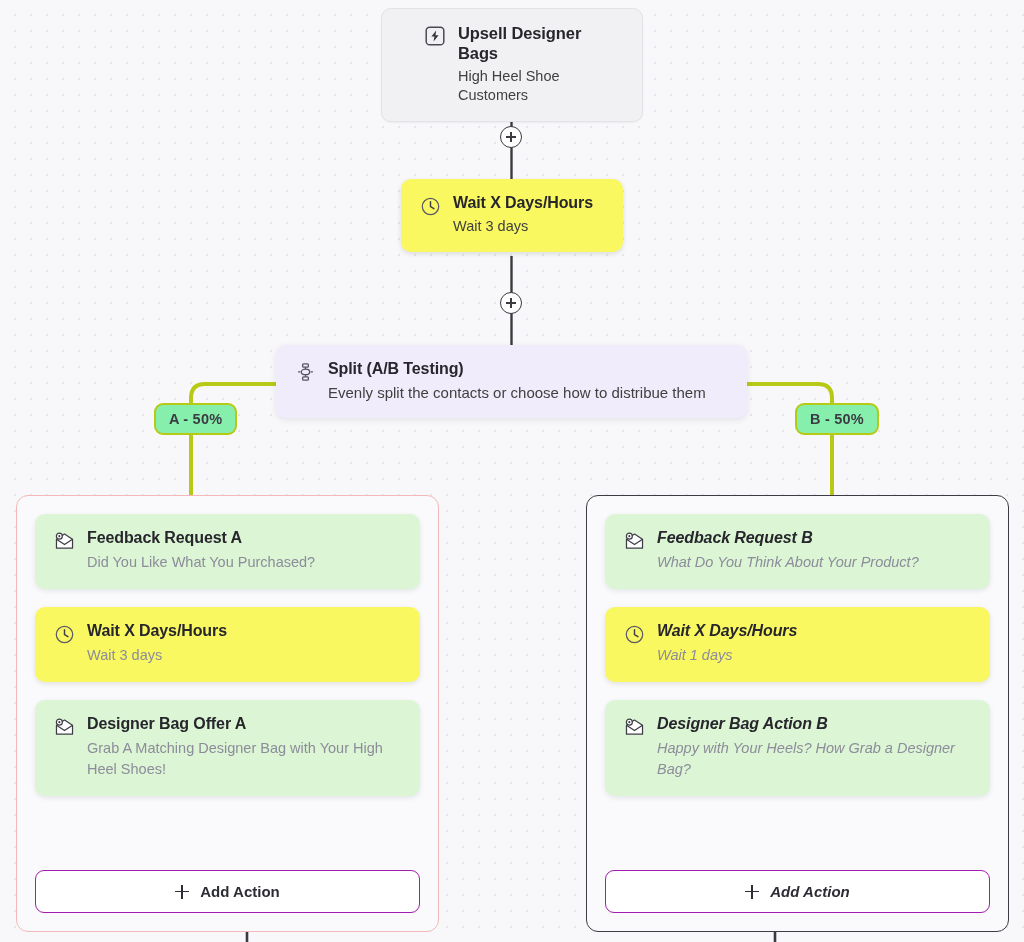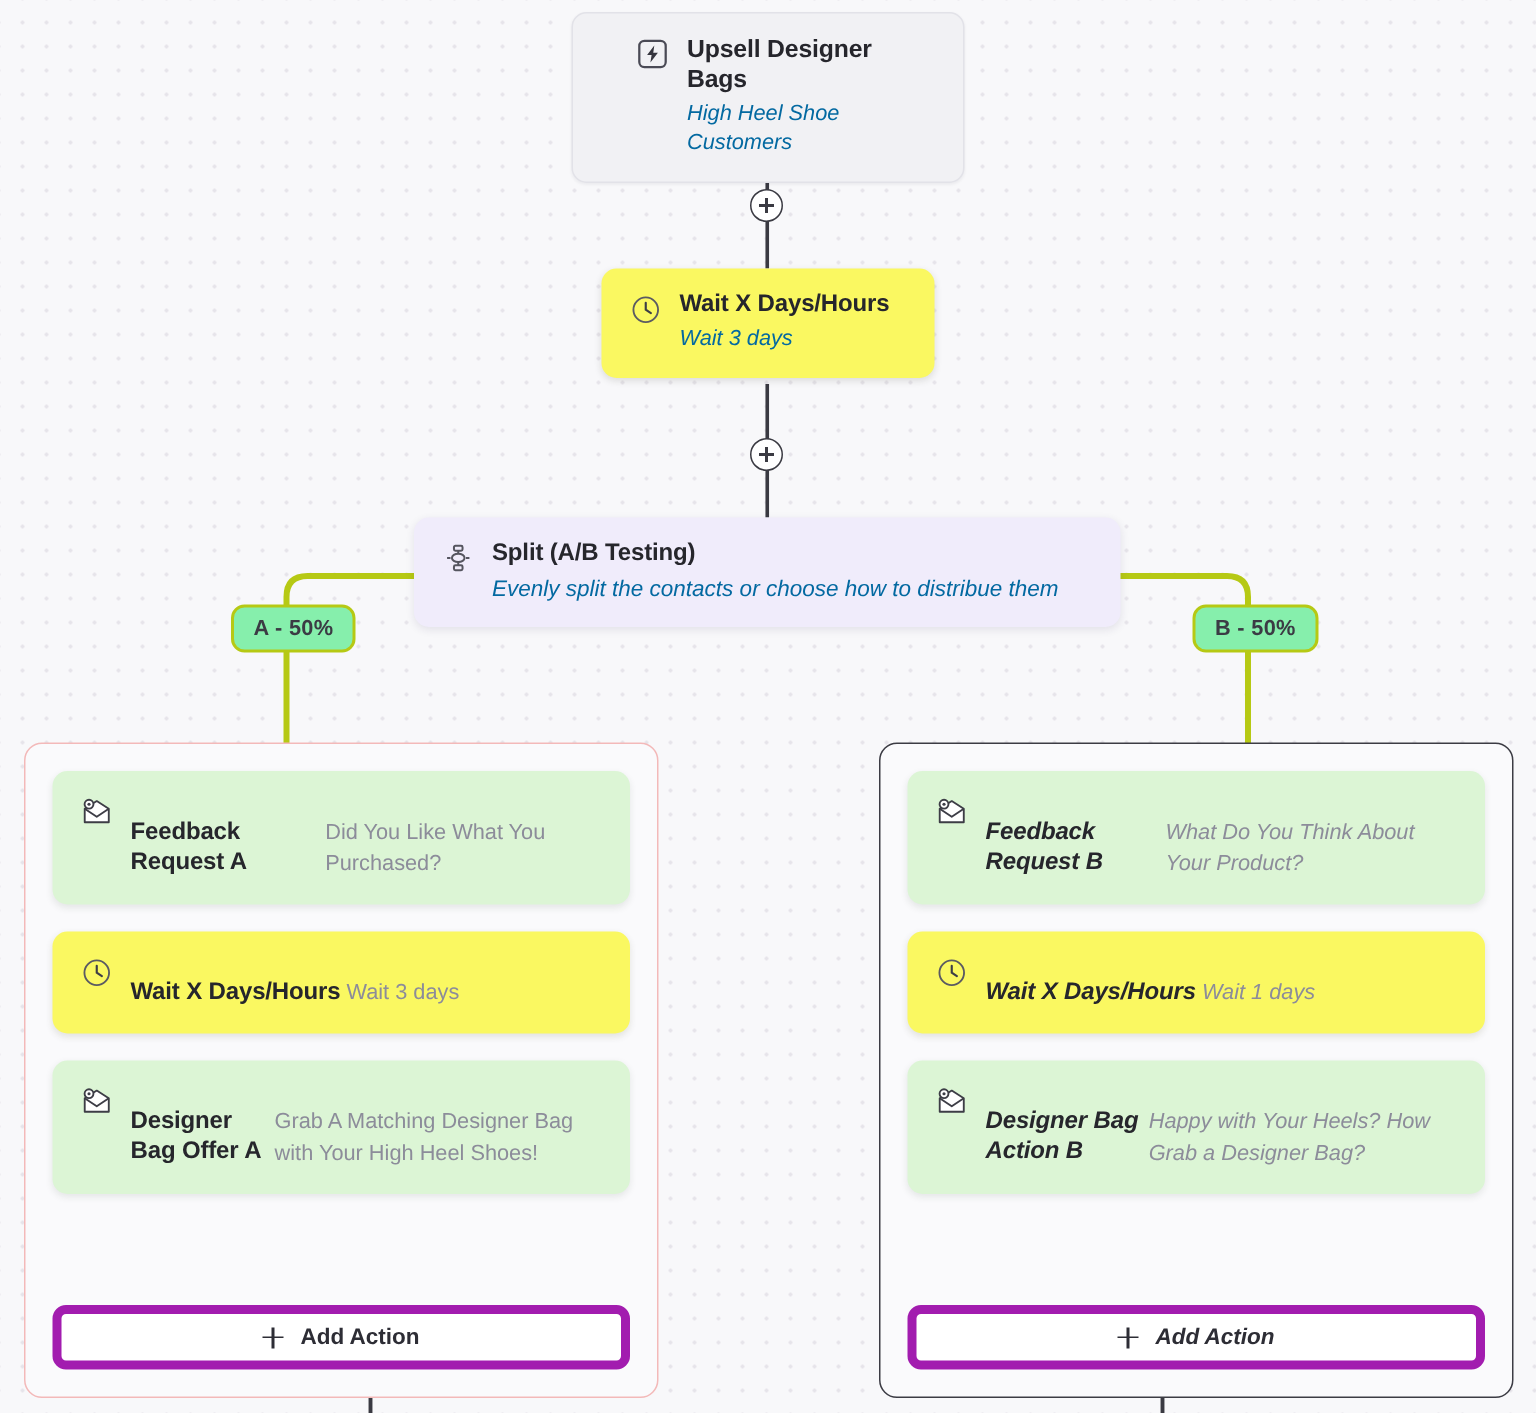--- a/index.html
+++ b/index.html
@@ -65,23 +65,22 @@
   .node .ttl {
     font-size: 16px;
     font-weight: bold;
     color: #26262c;
     line-height: 20px;
     letter-spacing: -0.1px;
   }
 
   .node .sub {
     font-size: 14.5px;
-    color: #0369a1;
+    color: #404040;
     line-height: 19px;
-    font-style: italic;
   }
 
   
   #trigger {
     left: 381px;
     top: 8px;
     width: 262px;
     background: #f1f1f4;
     border: 1px solid #e2e2e8;
     box-shadow: 0 1px 2px rgba(20,20,40,.05);
@@ -194,35 +193,35 @@
   .step.wait {
     background: #faf861;
     box-shadow: 0 2px 5px rgba(60,60,20,.12);
   }
   .step .glyph {
     flex: 0 0 auto;
     width: 22px; height: 22px;
     margin-top: 2px;
     display: flex; align-items: center; justify-content: center;
   }
-  .step .body { display: flex; flex-direction: row; gap: 4px; margin-top: 17px; }
+  .step .body { display: flex; flex-direction: column; gap: 4px; }
   .step .ttl {
     font-size: 16px; font-weight: bold; color: #26262c;
     line-height: 20px; letter-spacing: -0.1px;
   }
   .step .sub {
     font-size: 14.5px; color: #8c8c9a; line-height: 21px;
     max-width: 300px;
   }
 
   
   .add-action {
     margin-top: auto;
     background: #ffffff;
-    border: 6px solid #a21caf;
+    border: 1px solid #a21caf;
     border-radius: 9px;
     height: 43px;
     display: flex;
     align-items: center;
     justify-content: center;
     gap: 11px;
     cursor: pointer;
     font-size: 15px;
     font-weight: bold;
     color: #2d2d35;

